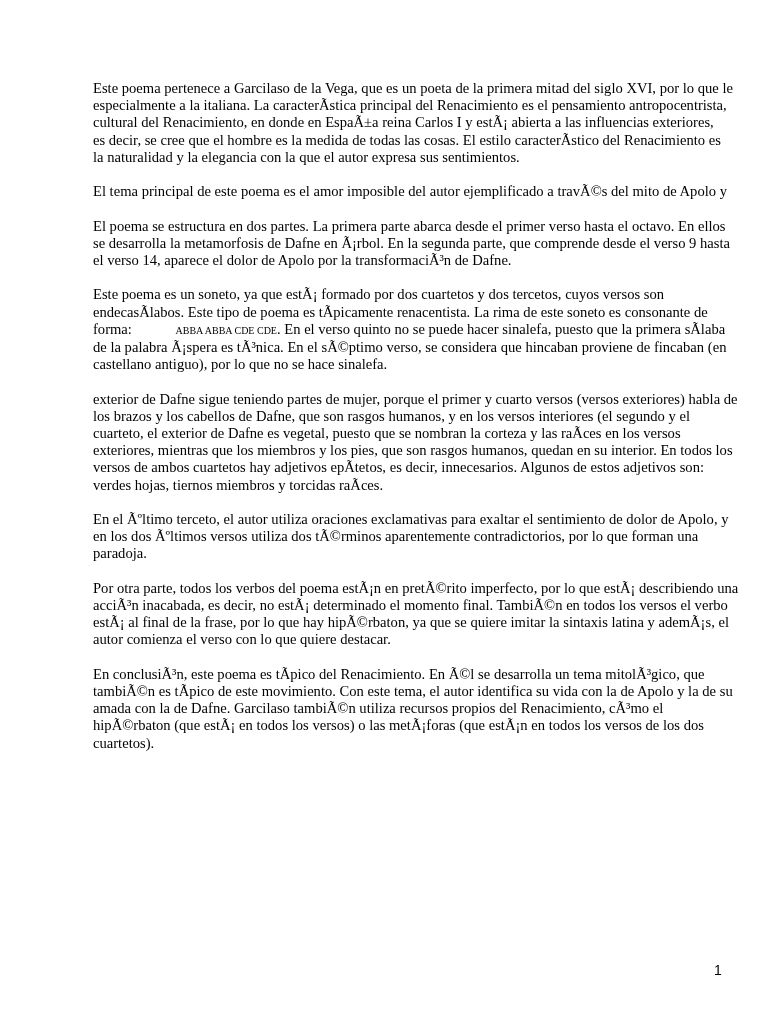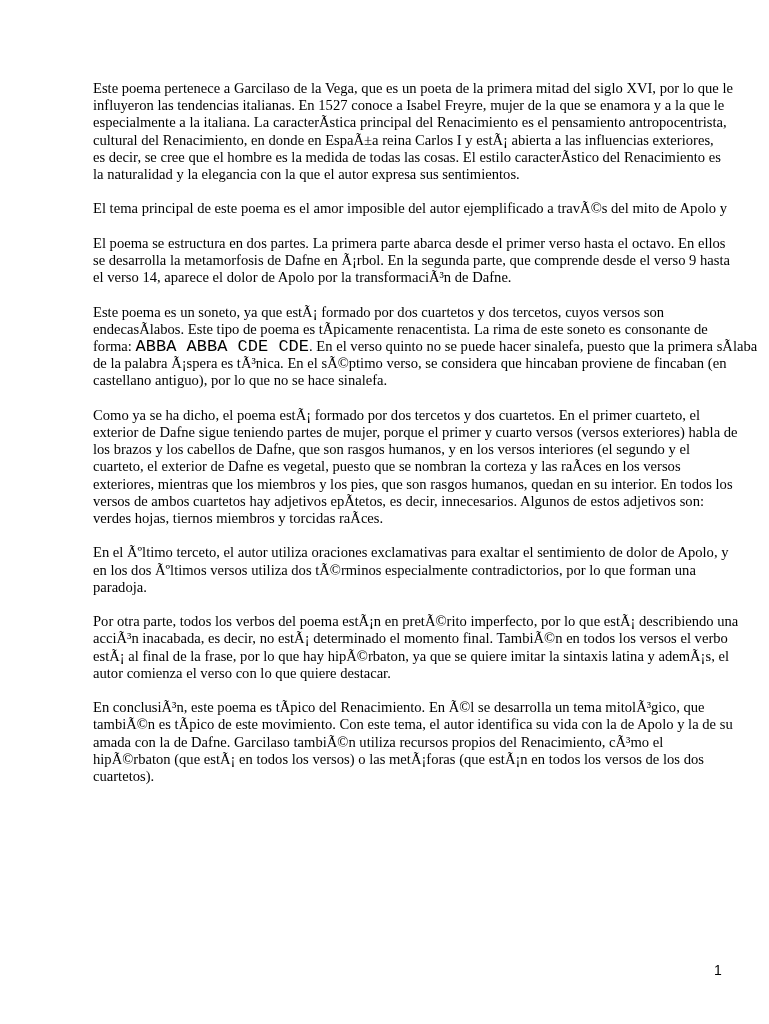--- a/index.html
+++ b/index.html
@@ -31,41 +31,41 @@
       color: #000000;
     }
     .para {
       margin: 0 0 17.2px 0;
     }
     .line {
       display: block;
       white-space: nowrap;
     }
     .sans {
-      font-family: Liberation Mono, monospace;
-      font-size: 17px;
+      font-family: Liberation Serif, serif;
+      font-size: 10px;
+      margin-left: 40px;
     }
     .page-number {
       position: absolute;
       left: 714px;
       top: 962px;
       font-family: "Liberation Sans", "DejaVu Sans", sans-serif;
       font-size: 14px;
       color: #000000;
     }
   </style>
 </head>
 <body>
 
 <div class="page">
   <div class="body-text">
 
     <p class="para">
       <span class="line">Este poema pertenece a Garcilaso de la Vega, que es un poeta de la primera mitad del siglo XVI, por lo que le</span>
-      <span class="line">influyeron las tendencias italianas. En 1527 conoce a Isabel Freyre, mujer de la que se enamora y a la que le</span>
       <span class="line">especialmente a la italiana. La caracterÃ­stica principal del Renacimiento es el pensamiento antropocentrista,</span>
       <span class="line">cultural del Renacimiento, en donde en EspaÃ±a reina Carlos I y estÃ¡ abierta a las influencias exteriores,</span>
       <span class="line">es decir, se cree que el hombre es la medida de todas las cosas. El estilo caracterÃ­stico del Renacimiento es</span>
       <span class="line">la naturalidad y la elegancia con la que el autor expresa sus sentimientos.</span>
     </p>
 
     <p class="para">
       <span class="line">El tema principal de este poema es el amor imposible del autor ejemplificado a travÃ©s del mito de Apolo y</span>
     </p>
 
@@ -77,32 +77,31 @@
 
     <p class="para">
       <span class="line">Este poema es un soneto, ya que estÃ¡ formado por dos cuartetos y dos tercetos, cuyos versos son</span>
       <span class="line">endecasÃ­labos. Este tipo de poema es tÃ­picamente renacentista. La rima de este soneto es consonante de</span>
       <span class="line"><span>forma: </span><span class="sans">ABBA ABBA CDE CDE</span><span>. En el verso quinto no se puede hacer sinalefa, puesto que la primera sÃ­laba</span></span>
       <span class="line">de la palabra Ã¡spera es tÃ³nica. En el sÃ©ptimo verso, se considera que hincaban proviene de fincaban (en</span>
       <span class="line">castellano antiguo), por lo que no se hace sinalefa.</span>
     </p>
 
     <p class="para">
-      <span class="line">Como ya se ha dicho, el poema estÃ¡ formado por dos tercetos y dos cuartetos. En el primer cuarteto, el</span>
       <span class="line">exterior de Dafne sigue teniendo partes de mujer, porque el primer y cuarto versos (versos exteriores) habla de</span>
       <span class="line">los brazos y los cabellos de Dafne, que son rasgos humanos, y en los versos interiores (el segundo y el</span>
       <span class="line">cuarteto, el exterior de Dafne es vegetal, puesto que se nombran la corteza y las raÃ­ces en los versos</span>
       <span class="line">exteriores, mientras que los miembros y los pies, que son rasgos humanos, quedan en su interior. En todos los</span>
       <span class="line">versos de ambos cuartetos hay adjetivos epÃ­tetos, es decir, innecesarios. Algunos de estos adjetivos son:</span>
       <span class="line">verdes hojas, tiernos miembros y torcidas raÃ­ces.</span>
     </p>
 
     <p class="para">
       <span class="line">En el Ãºltimo terceto, el autor utiliza oraciones exclamativas para exaltar el sentimiento de dolor de Apolo, y</span>
-      <span class="line">en los dos Ãºltimos versos utiliza dos tÃ©rminos especialmente contradictorios, por lo que forman una</span>
+      <span class="line">en los dos Ãºltimos versos utiliza dos tÃ©rminos aparentemente contradictorios, por lo que forman una</span>
       <span class="line">paradoja.</span>
     </p>
 
     <p class="para">
       <span class="line">Por otra parte, todos los verbos del poema estÃ¡n en pretÃ©rito imperfecto, por lo que estÃ¡ describiendo una</span>
       <span class="line">acciÃ³n inacabada, es decir, no estÃ¡ determinado el momento final. TambiÃ©n en todos los versos el verbo</span>
       <span class="line">estÃ¡ al final de la frase, por lo que hay hipÃ©rbaton, ya que se quiere imitar la sintaxis latina y ademÃ¡s, el</span>
       <span class="line">autor comienza el verso con lo que quiere destacar.</span>
     </p>
 

